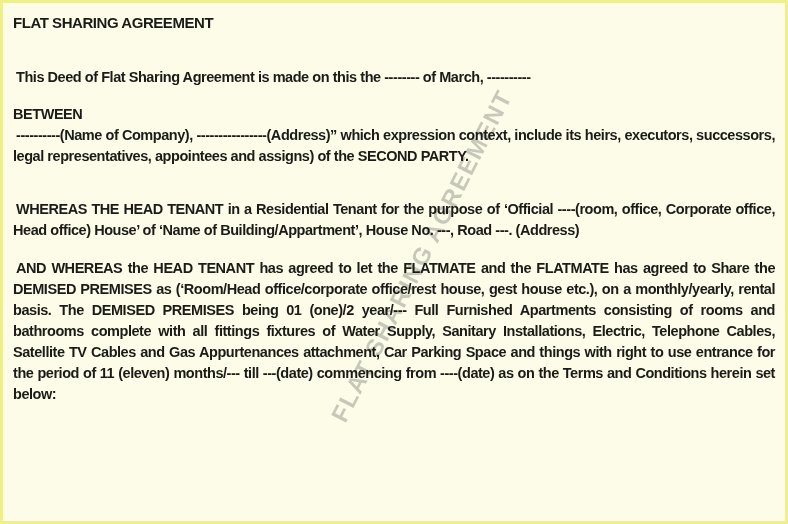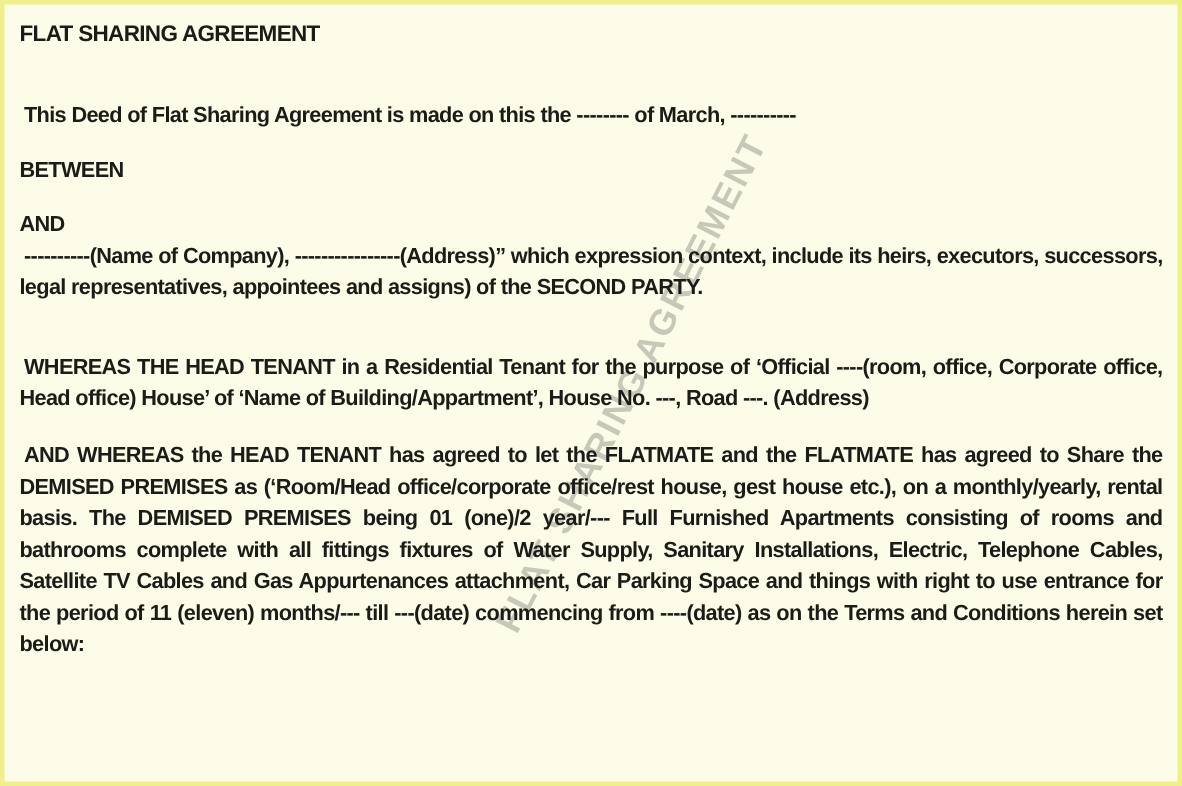--- a/index.html
+++ b/index.html
@@ -66,21 +66,20 @@
   <div class="watermark">FLAT SHARING AGREEMENT</div>
 
   <div class="content">
     <p class="doc-title">FLAT SHARING AGREEMENT</p>
 
     <p class="intro-line">This Deed of Flat Sharing Agreement is made on this the -------- of March, ----------</p>
 
     <p class="between-lbl">BETWEEN</p>
 
 
-    <p class="and-lbl">AND</p>
 
     <p class="para second-party">----------(Name of Company), ----------------(Address)” which expression context, include its heirs, executors, successors, legal representatives, appointees and assigns) of the SECOND PARTY.</p>
 
     <p class="para whereas">WHEREAS THE HEAD TENANT in a Residential Tenant for the purpose of ‘Official ----(room, office, Corporate office, Head office) House’ of ‘Name of Building/Appartment’, House No. ---, Road ---. (Address)</p>
 
     <p class="para and-whereas">AND WHEREAS the HEAD TENANT has agreed to let the FLATMATE and the FLATMATE has agreed to Share the DEMISED PREMISES as (‘Room/Head office/corporate office/rest house, gest house etc.), on a monthly/yearly, rental basis. The DEMISED PREMISES being 01 (one)/2 year/--- Full Furnished Apartments consisting of rooms and bathrooms complete with all fittings fixtures of Water Supply, Sanitary Installations, Electric, Telephone Cables, Satellite TV Cables and Gas Appurtenances attachment, Car Parking Space and things with right to use entrance for the period of 11 (eleven) months/--- till ---(date) commencing from ----(date) as on the Terms and Conditions herein set below:</p>
   </div>
 </div>
 
 </body></html>

